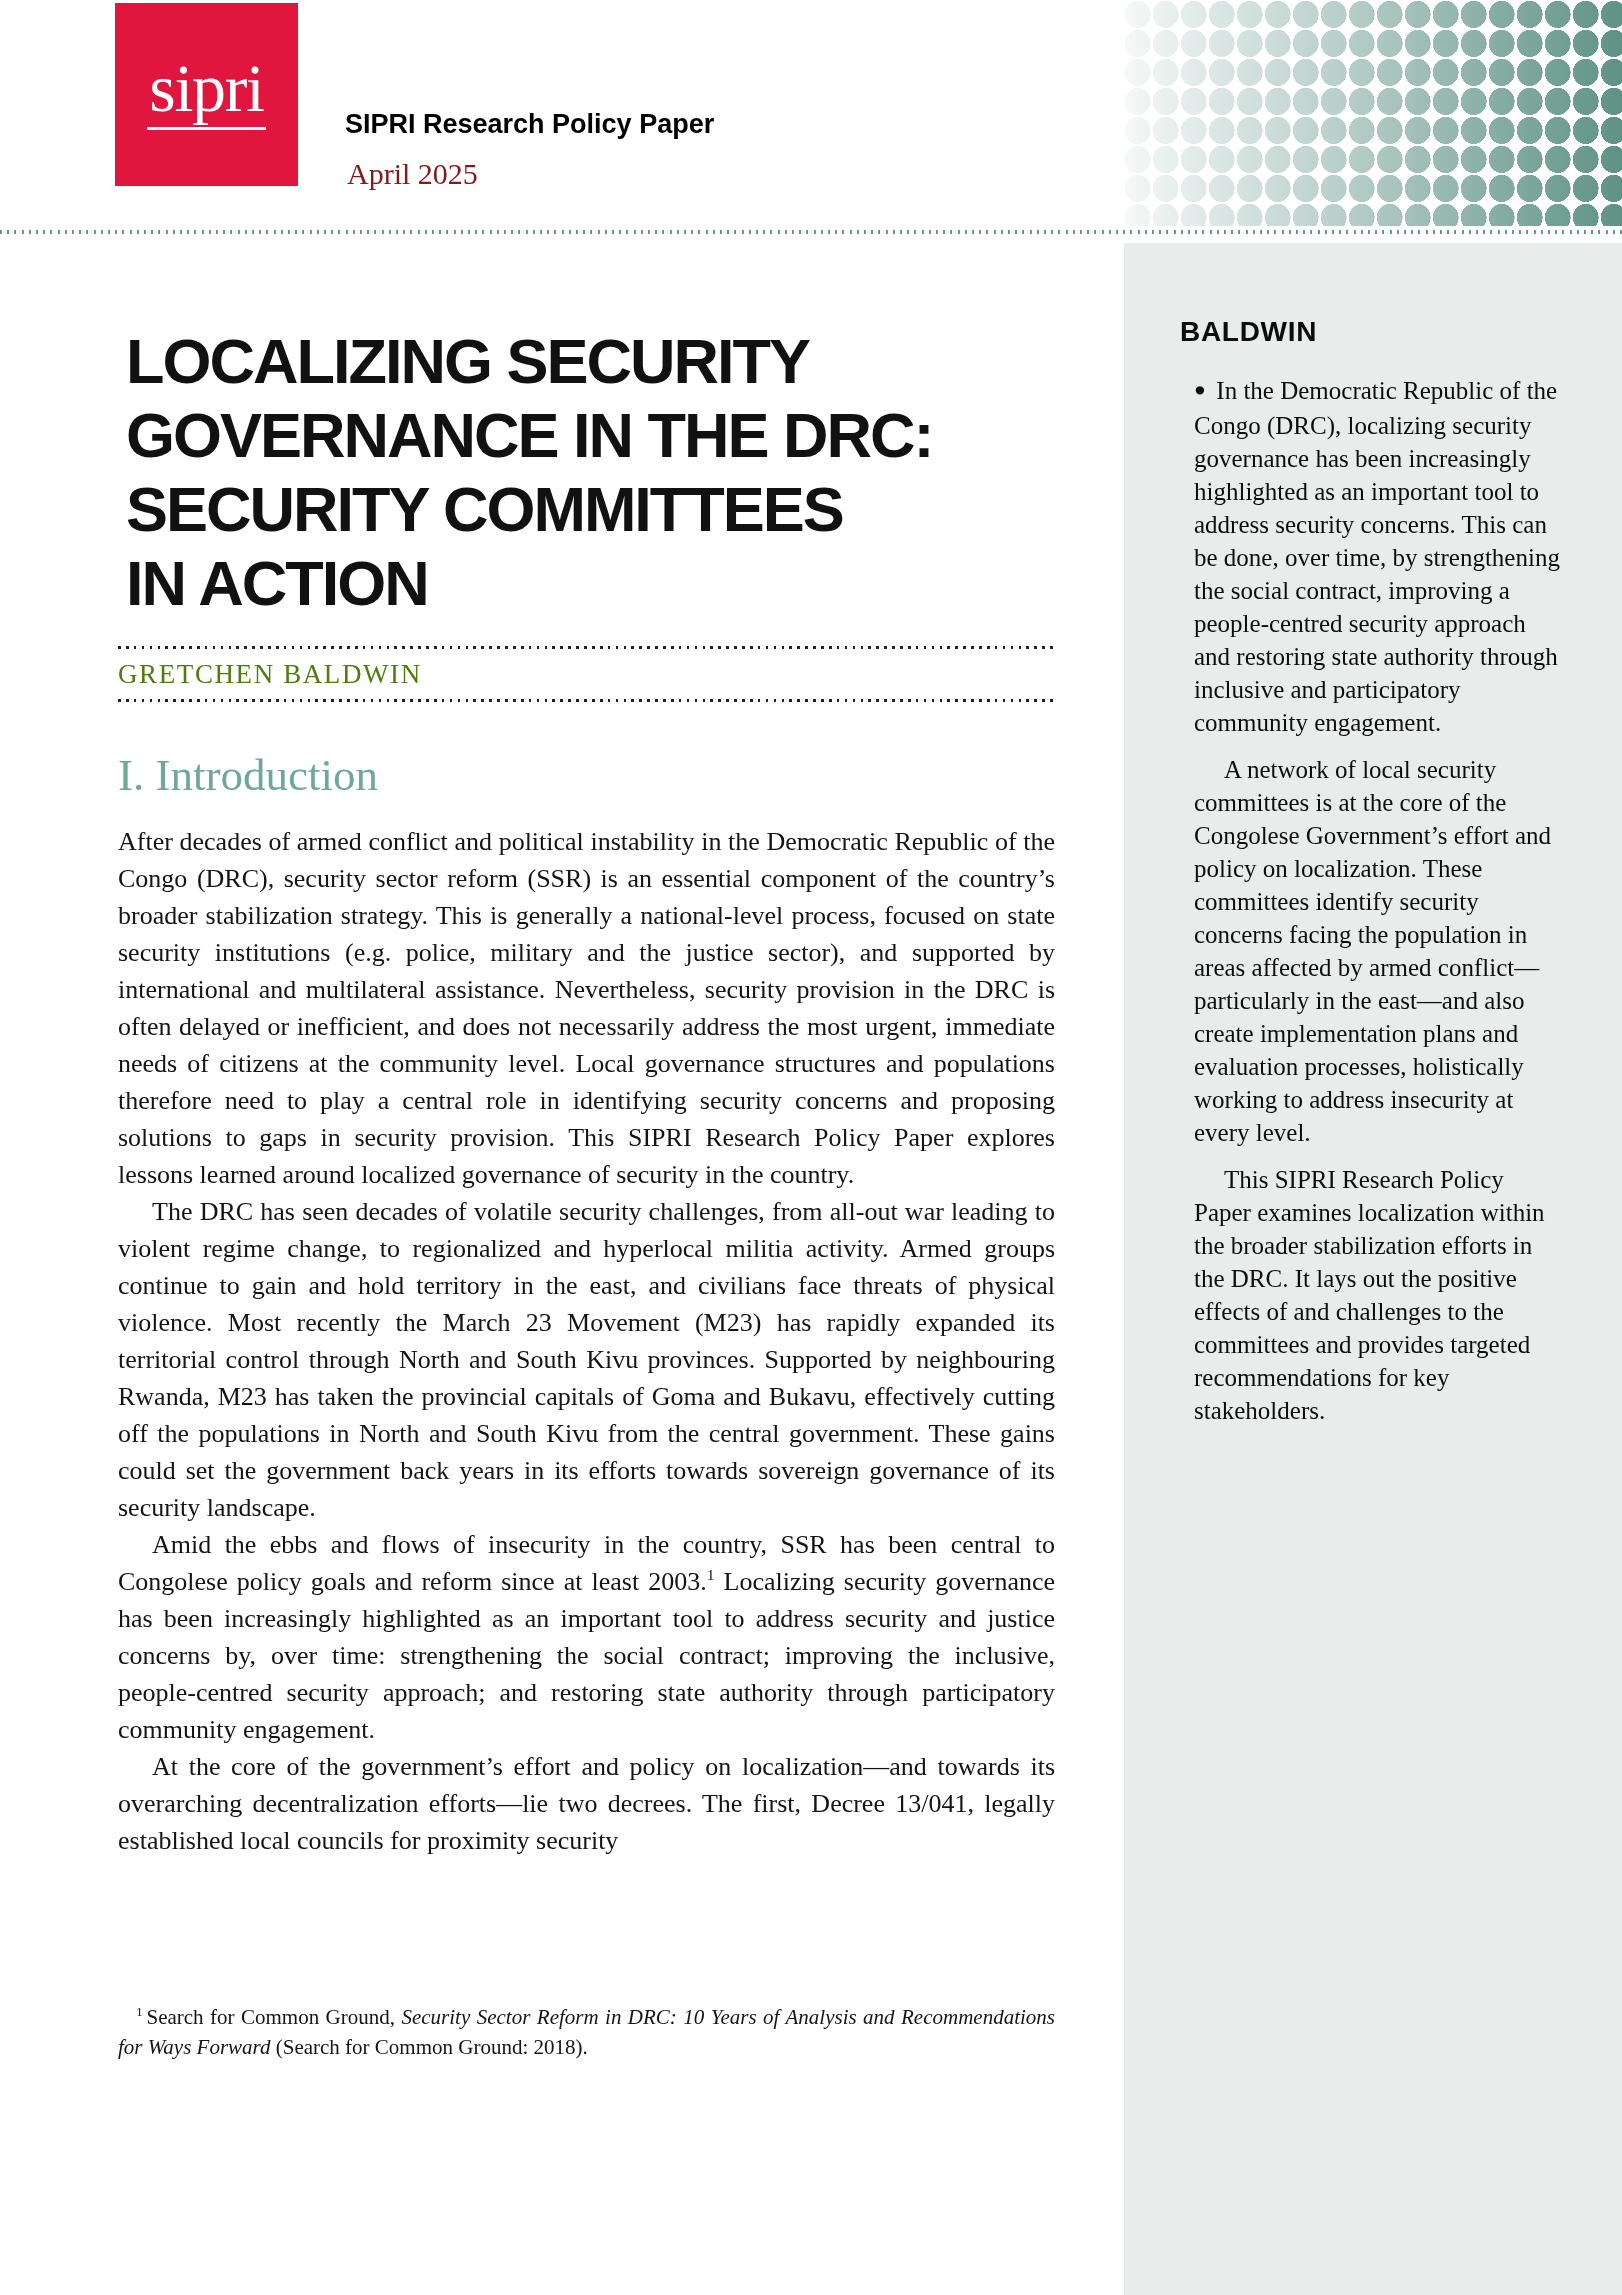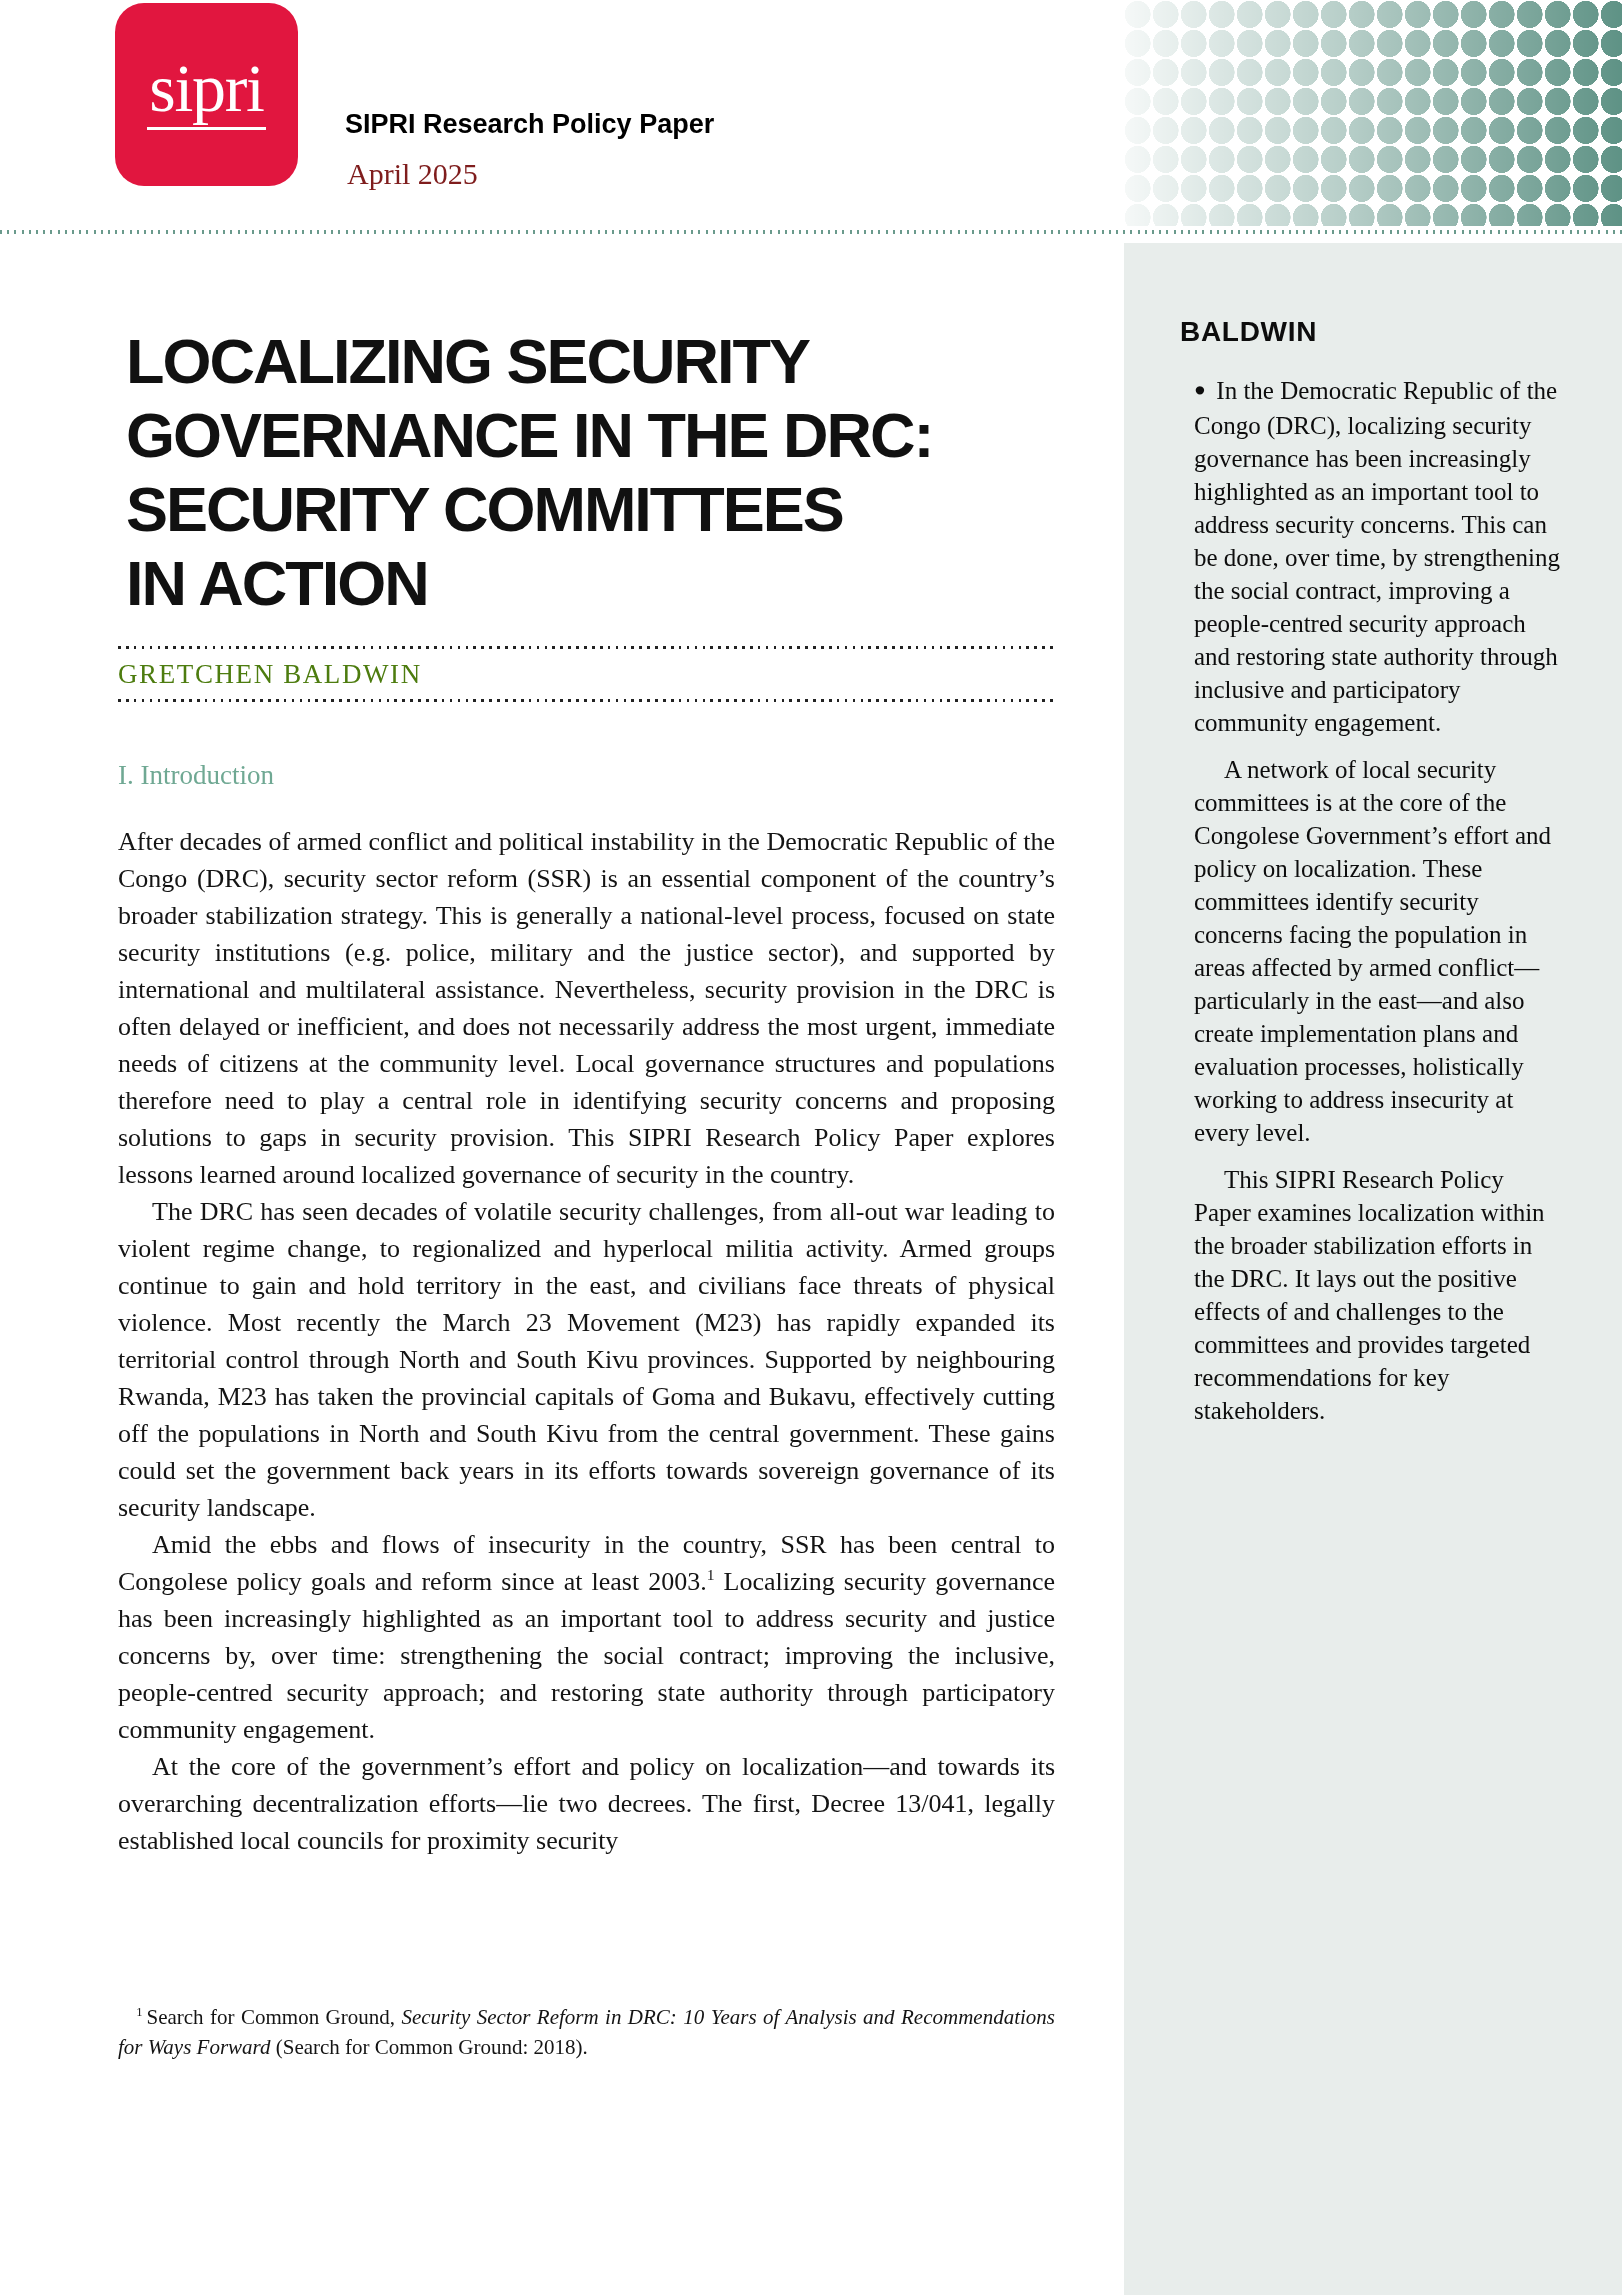--- a/index.html
+++ b/index.html
@@ -13,21 +13,21 @@
   *{box-sizing:border-box;}
   html,body{margin:0;padding:0;}
   body{
     width:1623px;height:2295px;position:relative;background:#ffffff;
     font-family:"Liberation Serif", serif;color:var(--ink);overflow:hidden;
   }
 
   
   .logo-box{
     position:absolute;left:115px;top:3.3px;width:183px;height:183px;
-    background:var(--brand_red);display:flex;align-items:center;justify-content:center;border-radius:29px;
+    background:var(--brand_red);display:flex;align-items:center;justify-content:center;
   }
   .logo-word{
     color:#ffffff;font-family:"Liberation Serif",serif;font-size:68px;line-height:0.85;
     letter-spacing:-1.3px;padding:0 2.6px 9.2px 2.6px;border-bottom:3.3px solid #ffffff;
   }
   .pub-title{
     position:absolute;left:345px;top:109px;
     font-family:"Liberation Sans",sans-serif;font-weight:700;font-size:27px;color:#000;
     white-space:nowrap;
   }
@@ -60,21 +60,21 @@
     background:repeating-linear-gradient(90deg,#222 0 2.6px, transparent 2.6px 7.9px);
   }
   .rule-top{margin-top:26px;}
   .author{
     margin:9.8px 0 0 0;font-family:"Liberation Serif",serif;font-size:27px;line-height:30px;
     letter-spacing:1.6px;color:#4d7c0f;
   }
   .rule-bottom{margin-top:9.8px;}
   .section-heading{
     margin:54px 0 0 0;font-family:"Liberation Serif",serif;font-weight:400;
-    font-size:27px;line-height:39px;color:var(--accent_teal);
+    font-size:45px;line-height:39px;color:var(--accent_teal);
   }
   .bodytext{margin-top:27.5px;font-size:26px;line-height:37px;text-align:justify;}
   .bodytext p{margin:0;}
   .bodytext p.ind{text-indent:34px;}
   .bodytext sup{font-size:60%;line-height:0;}
 
   
   .footnote{
     position:absolute;left:118px;top:2002px;width:937px;
     font-size:21px;line-height:30px;text-align:justify;

